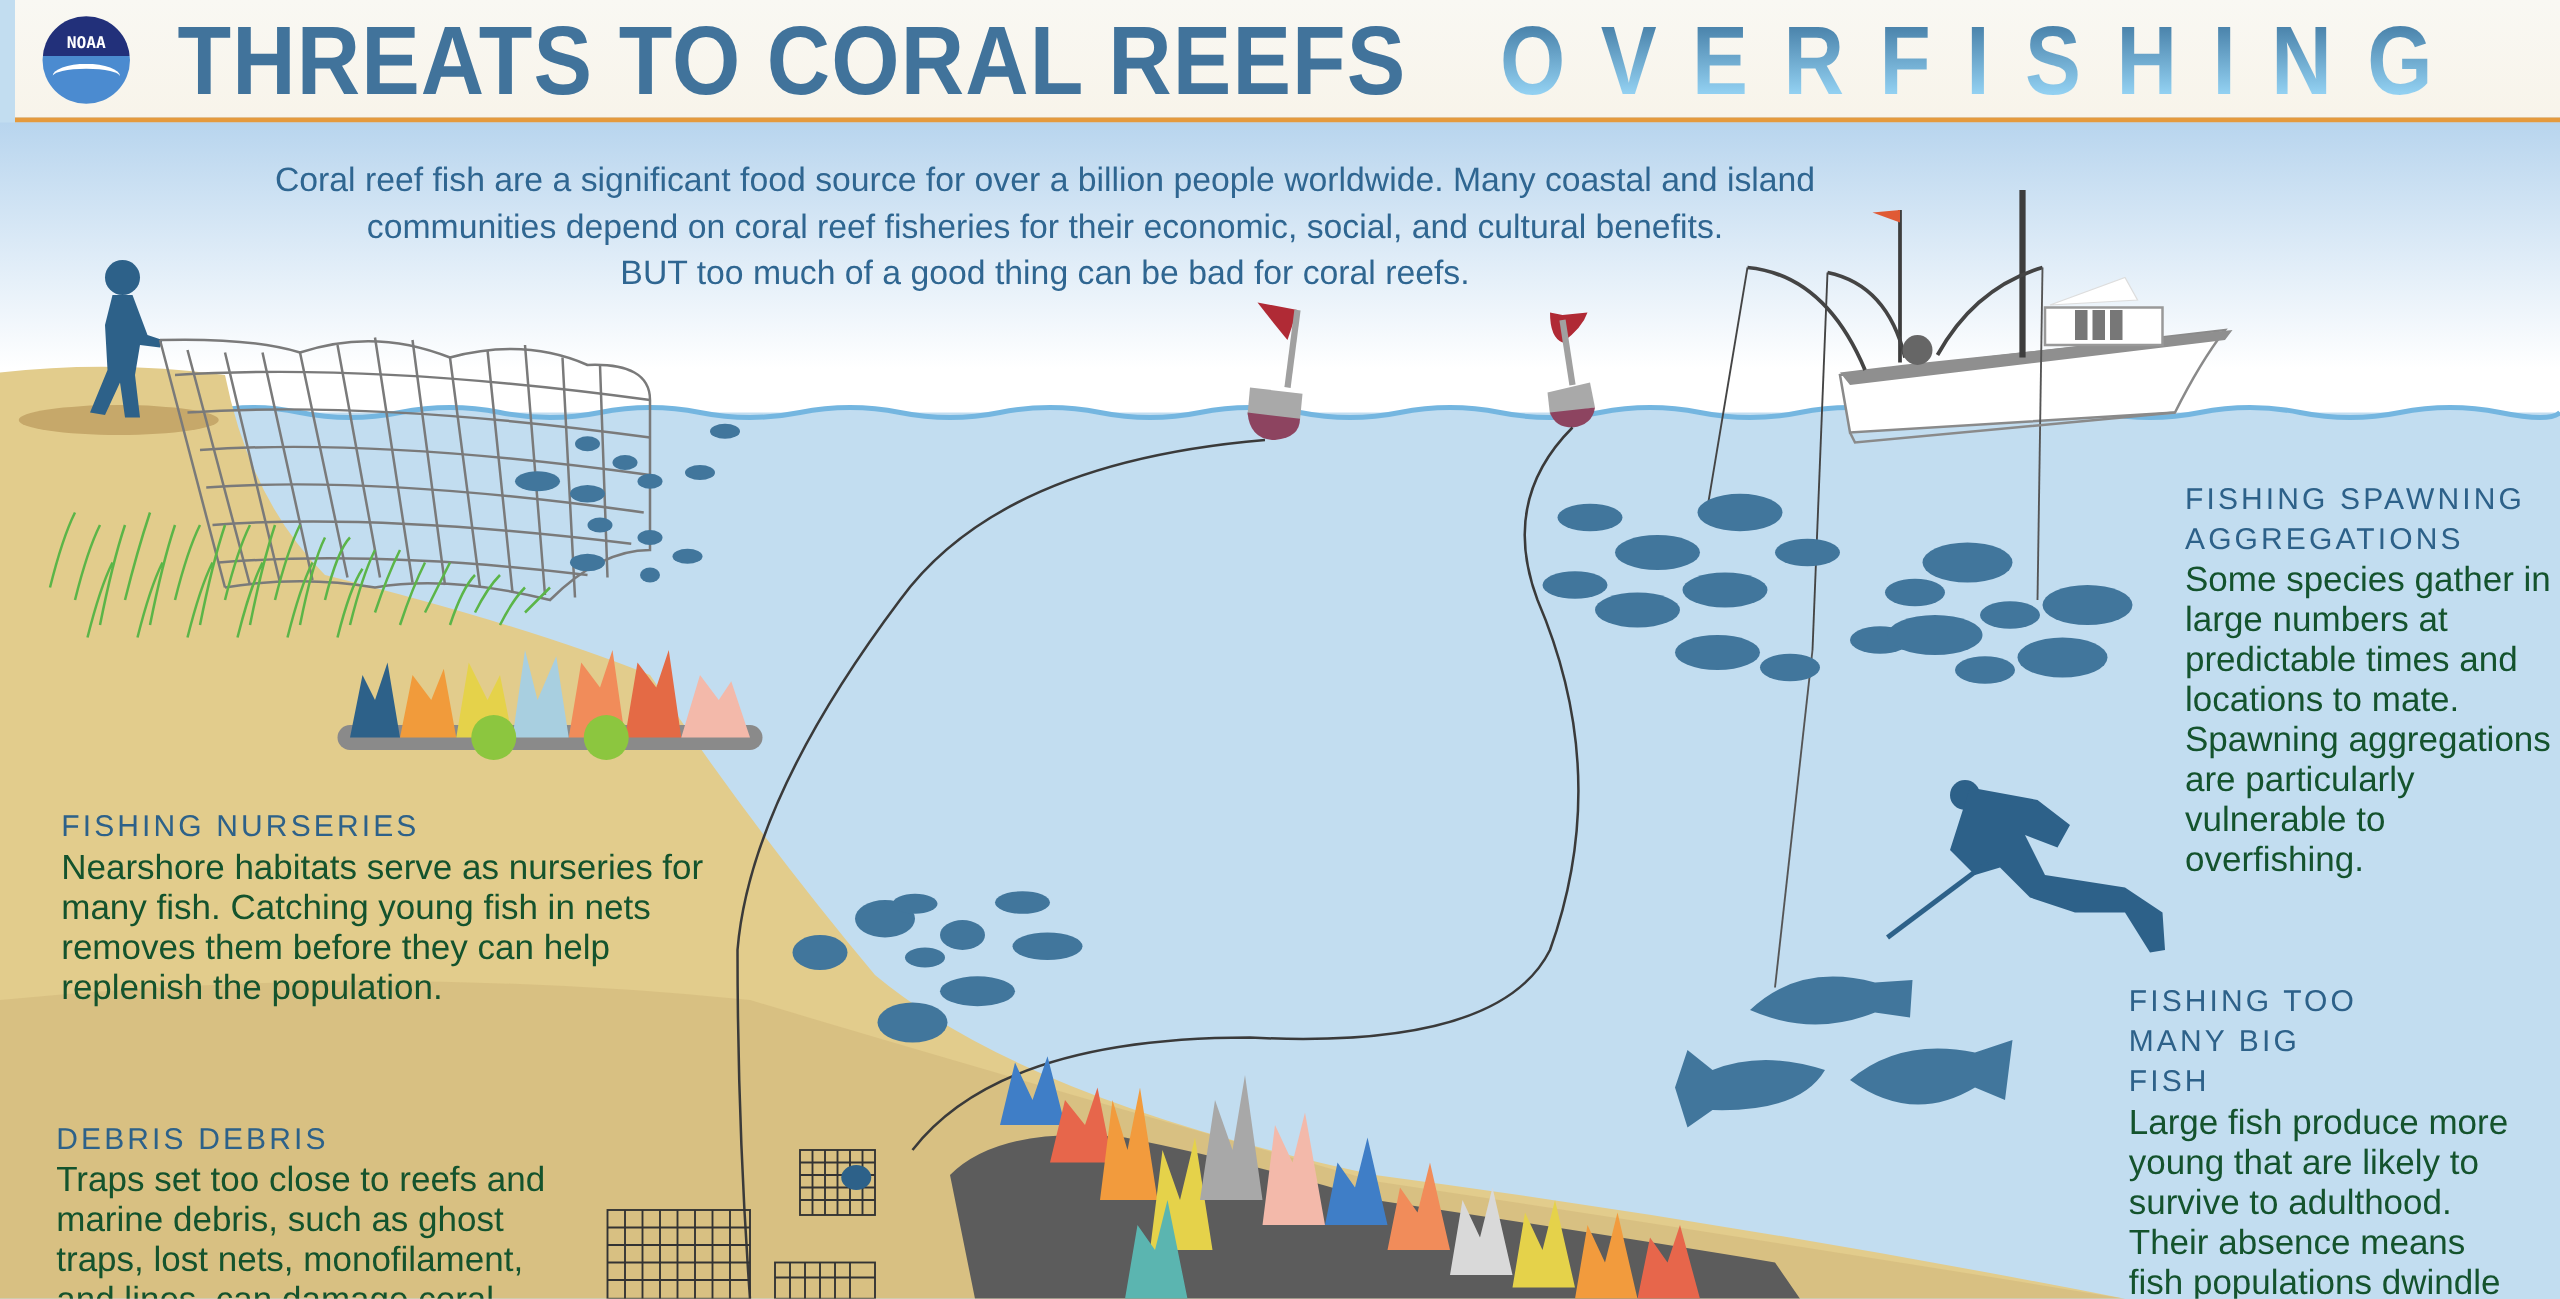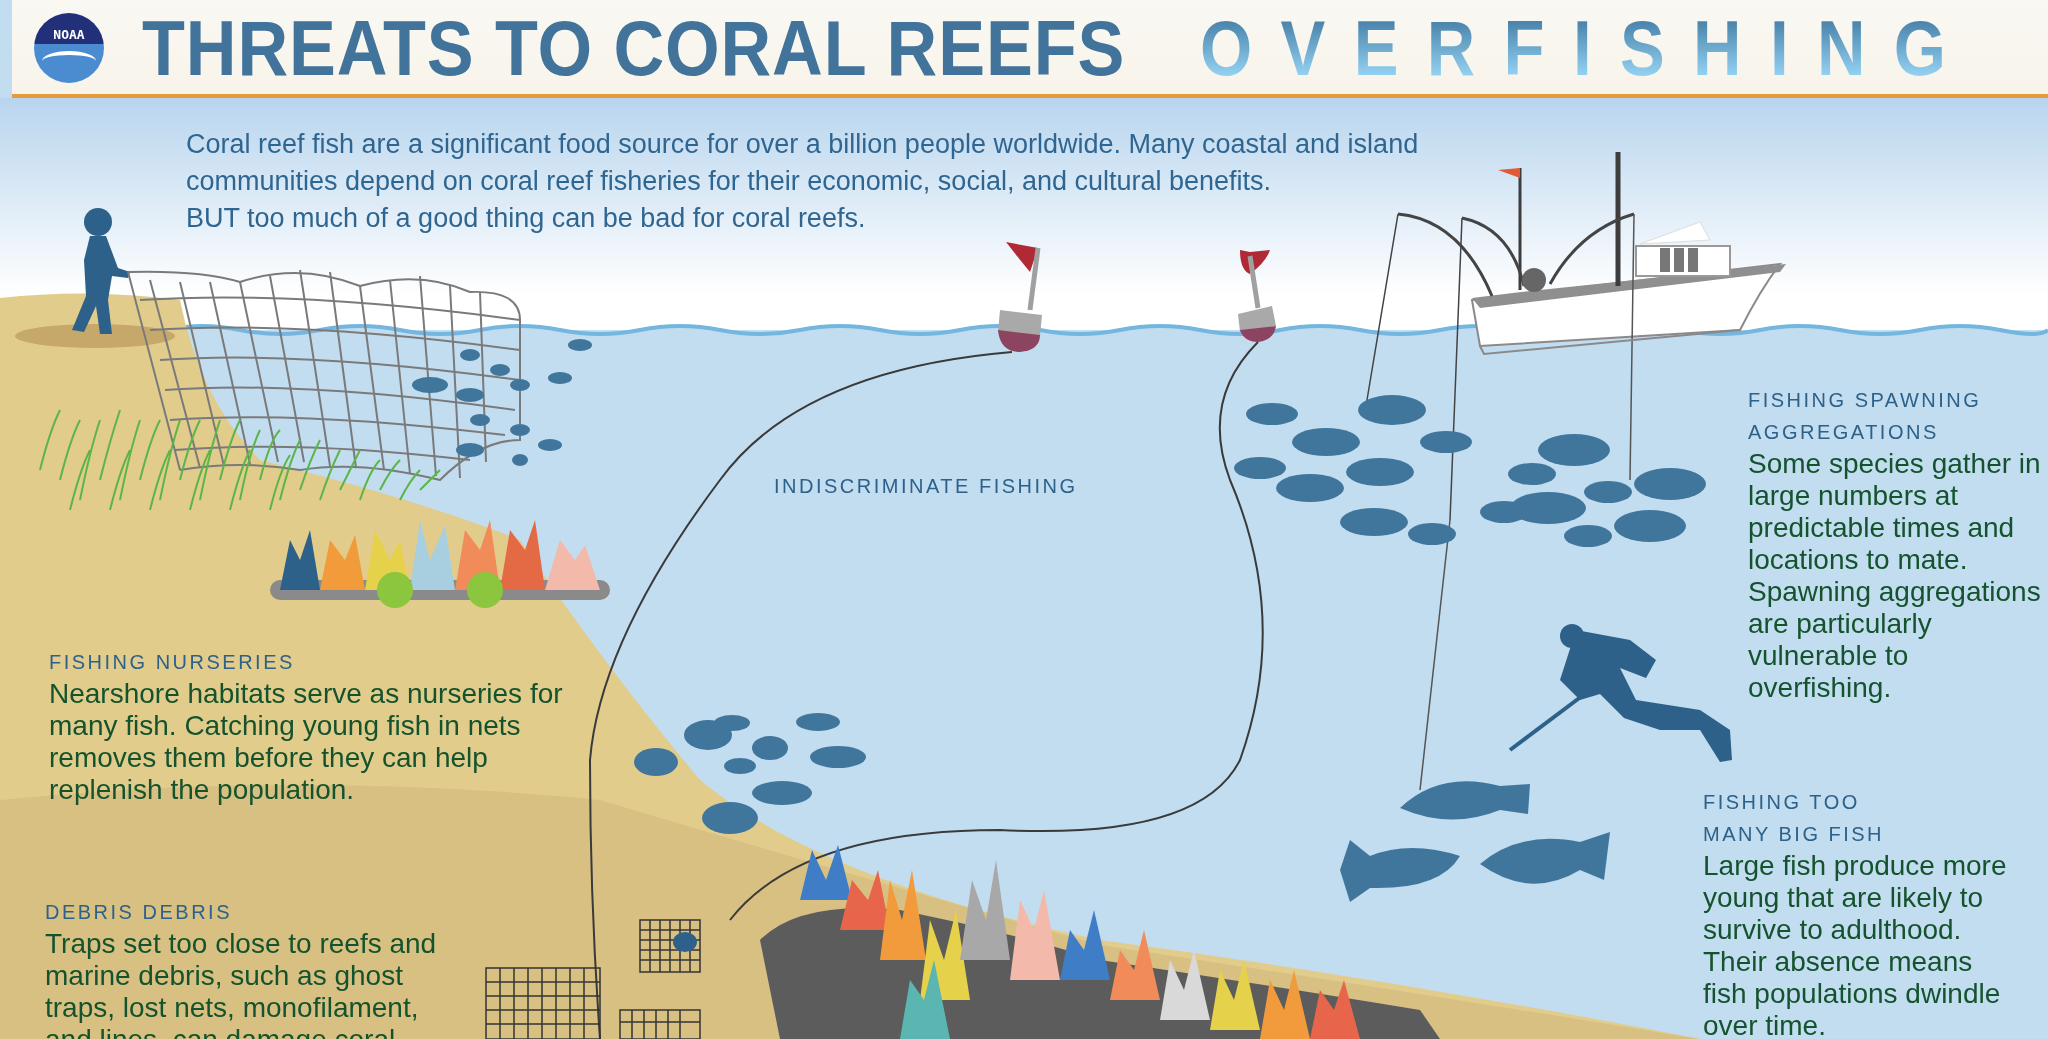--- a/index.html
+++ b/index.html
@@ -5,26 +5,26 @@
   html, body { margin:0; padding:0; }
   body { width:2048px; height:1039px; overflow:hidden; position:relative; font-family:"DejaVu Sans", sans-serif; background:#c2ddf0; }
   .header { position:absolute; left:0; top:0; width:2048px; height:94px; background:linear-gradient(#f9f8f3,#f8f4ea); border-bottom:4px solid #e59a3d; box-shadow:0 1px 0 #f2c88e;margin-left:12px; }
   .noaa-logo { position:absolute; left:22px; top:13px; width:70px; height:70px; border-radius:50%; background:linear-gradient(180deg,#22307a 0 45%,#4b8bd0 45% 100%); overflow:hidden; }
   .noaa-logo .gull { position:absolute; left:8px; top:38px; width:54px; height:16px; border-top:4px solid #fff; border-radius:50% 50% 0 0; }
   .noaa-logo .txt { position:absolute; left:0; top:14px; width:70px; text-align:center; color:#fff; font-size:13px; font-weight:bold; font-family:"DejaVu Sans Mono", monospace; }
   .title-main { position:absolute; left:130px; top:4px; font-family:"Liberation Sans", sans-serif; font-weight:bold; font-size:78px; color:#41739b; letter-spacing:1px; transform:scaleX(0.9); transform-origin:left; white-space:nowrap; line-height:88px; }
   .title-sub { position:absolute; left:1188px; top:4px; font-family:"Liberation Sans", sans-serif; font-weight:bold; font-size:78px; line-height:88px; letter-spacing:33px; white-space:nowrap;
     background:linear-gradient(#3f77a0 10%,#92d0f1 80%); -webkit-background-clip:text; background-clip:text; color:transparent; transform:scaleX(0.86); transform-origin:left; }
   .sky { position:absolute; left:0; top:98px; width:2048px; height:232px; background:linear-gradient(#b8d5ee,#ffffff 85%); }
-  .intro { position:absolute; left:186px; top:126px; width:1300px; color:#2f6691; font-family:"Liberation Sans", sans-serif; font-size:27px; line-height:37px; }
+  .intro { position:absolute; left:186px; top:126px; width:1300px; color:#2f6691; font-family:"Liberation Sans", sans-serif; font-size:27px; line-height:37px;text-align:center; }
   .intro p { margin:0; }
   .intro p + p { margin-top:0; }
   .scene { position:absolute; left:0; top:0; width:2048px; height:1039px; }
   .section { position:absolute; font-family:"Liberation Sans", sans-serif; }
-  .section h3 { margin:0; font-weight:normal; font-size:20px; letter-spacing:2.5px; color:#2d6189; line-height:32px; }
+  .section h3 { margin:0; font-weight:normal; font-size:24px; letter-spacing:2.5px; color:#2d6189; line-height:32px; }
   .section p { margin:0; font-size:28px; line-height:32px; color:#14532d; }
 </style>
 </head>
 <body>
 
 <div class="header">
   <div class="noaa-logo">
     <span class="txt">NOAA</span>
     <span class="gull"></span>
   </div>
@@ -194,21 +194,20 @@
     <path d="M900 1039 L910 980 L924 1000 L934 960 L950 1039 Z" fill="#5bb5b0"></path>
   </g>
 </svg>
 
 <div class="intro">
   <p>Coral reef fish are a significant food source for over a billion people worldwide.  Many coastal and island communities depend on coral reef fisheries for their economic, social, and cultural benefits.</p>
   <p>BUT too much of a good thing can be bad for coral reefs.</p>
 </div>
 
 <div class="section" style="left:774px; top:470px; width:410px;">
-  <h3>INDISCRIMINATE FISHING</h3>
 </div>
 
 <div class="section" style="left:1748px; top:384px; width:300px;">
   <h3>FISHING SPAWNING AGGREGATIONS</h3>
   <p>Some species gather in large numbers at predictable times and locations to mate. Spawning aggregations are particularly vulnerable to overfishing.</p>
 </div>
 
 <div class="section" style="left:49px; top:646px; width:520px;">
   <h3>FISHING NURSERIES</h3>
   <p>Nearshore habitats serve as nurseries for many fish. Catching young fish in nets removes them before they can help replenish the population.</p>

